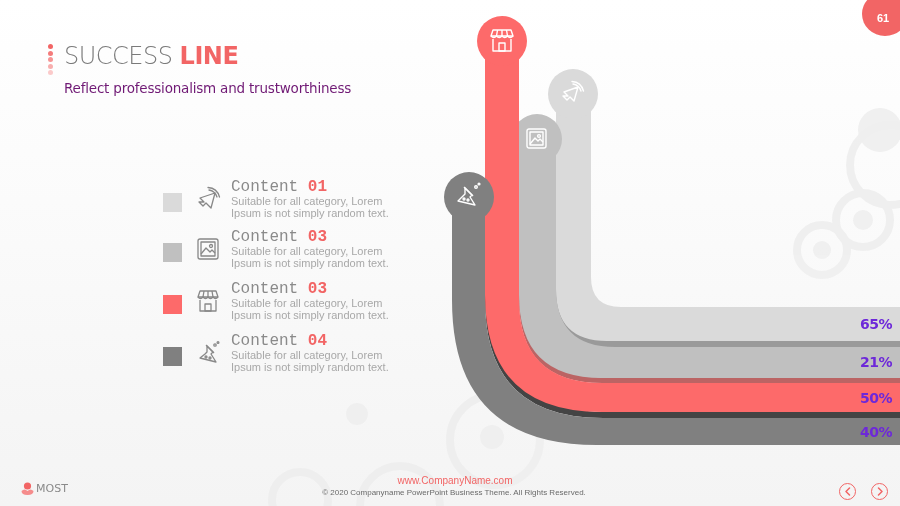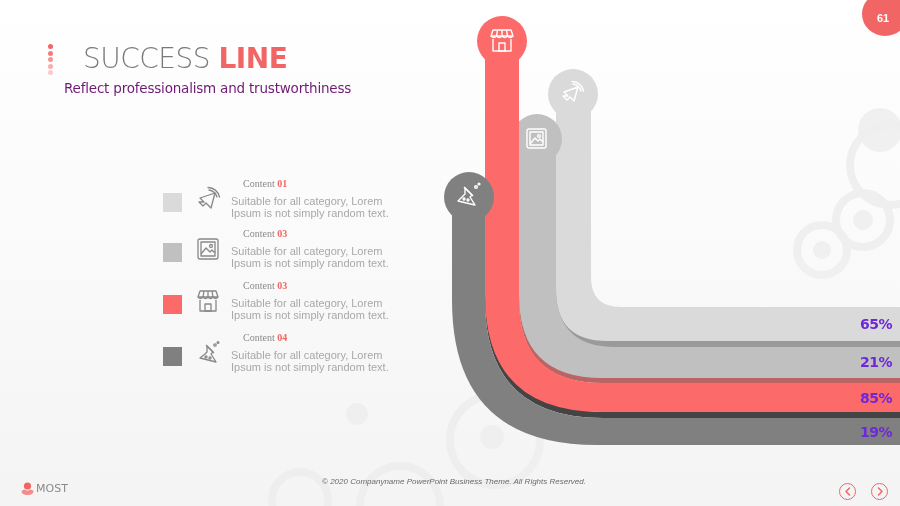--- a/index.html
+++ b/index.html
@@ -9,55 +9,55 @@
       font-family: "Liberation Sans", sans-serif;
       background: linear-gradient(180deg, #ffffff 0%, #fbfbfb 40%, #f4f4f4 100%);
     }
     .bg-deco { position: absolute; inset: 0; pointer-events: none; }
     .title-block { position: absolute; left: 48px; top: 42px; }
     .title-dots { position: absolute; left: 0; top: 2px; width: 6px; }
     .title-dots span { display: block; width: 5px; height: 5px; border-radius: 50%; margin-bottom: 1.5px; }
     .title {
       position: absolute; left: 16px; top: 0; white-space: nowrap;
       font-family: "DejaVu Sans", sans-serif; font-weight: 300;
-      font-size: 28px; letter-spacing: -0.5px; color: #7a7a7a; margin-left: 19px;
+      font-size: 24px; letter-spacing: -0.5px; color: #7a7a7a;
     }
     .title .accent { color: #f26565; font-weight: 700; }
     .subtitle {
       position: absolute; left: 16px; top: 38px; white-space: nowrap;
       font-family: "DejaVu Sans", sans-serif; font-size: 13.5px; color: #701a75; letter-spacing: -0.2px;
     }
     .legend { position: absolute; left: 163px; top: 178px; }
     .legend-item { position: absolute; left: 0; width: 220px; height: 46px; }
     .legend-swatch { position: absolute; left: 0; top: 15px; width: 19px; height: 19px; }
     .legend-icon { position: absolute; left: 32px; top: 8px; width: 26px; height: 26px; }
     .legend-heading {
-      position: absolute; left: 80px; top: 0; white-space: nowrap;
-      font-family: Liberation Serif, serif; font-size: 10px; color: #8a8a8a;
+      position: absolute; left: 68px; top: 0; white-space: nowrap;
+      font-family: Liberation Mono, monospace; font-size: 16px; color: #8a8a8a;
     }
     .legend-heading .num { color: #f26565; font-weight: 700; }
     .legend-desc {
       position: absolute; left: 68px; top: 17px; width: 170px;
       font-size: 11px; line-height: 12px; color: #a8a8a8;
     }
     .diagram { position: absolute; left: 0; top: 0; width: 900px; height: 506px; }
     .pct {
       position: absolute; right: 8px; font-family: "DejaVu Sans", sans-serif; font-weight: 700;
       font-size: 14px; color: #6d28d9; letter-spacing: -0.5px;
     }
     .page-badge {
       position: absolute; left: 862px; top: -8px; width: 46px; height: 44px; border-radius: 50%;
       background: #f26565; color: #fff; font-weight: 700; font-size: 11px;
       display: flex; align-items: center; justify-content: center; padding-right: 4px; padding-top: 8px;
     }
     .logo { position: absolute; left: 21px; top: 482px; display: flex; align-items: center; }
     .logo-text { font-family: "DejaVu Sans", sans-serif; font-size: 11px; color: #8a8a8a; margin-left: 2px; }
     .footer { position: absolute; left: 0; width: 900px; top: 475px; text-align: center; }
     .footer-url { font-size: 10px; color: #f26565; padding-left: 10px; }
-    .footer-copy { font-size: 8px; color: #6a6a6a; margin-top: 2px; padding-left: 8px; font-style: italic; }
+    .footer-copy { font-size: 8px; color: #6a6a6a; margin-top: 2px; padding-left: 8px; }
     .nav-btn {
       position: absolute; top: 483px; width: 17px; height: 17px; border-radius: 50%;
       border: 1.5px solid #f26565; display: flex; align-items: center; justify-content: center; cursor: pointer;
     }
   </style>
 </head>
 <body>
 
 <svg class="bg-deco" width="900" height="506" viewBox="0 0 900 506">
   <g fill="none" stroke="#ededed" stroke-width="8" opacity="0.8">
@@ -216,34 +216,35 @@
       <circle cx="8" cy="15" r="1"></circle>
       <circle cx="12" cy="16" r="1"></circle>
       <circle cx="20" cy="3" r="1.3"></circle>
       <circle cx="23" cy="0" r="0.9"></circle>
     </g>
   </g>
 </svg>
 
 <div class="pct" style="top:316px">65%</div>
 <div class="pct" style="top:354px">21%</div>
-<div class="pct" style="top:390px">85%</div>
-<div class="pct" style="top:424px">19%</div>
+<div class="pct" style="top:390px">50%</div>
+<div class="pct" style="top:424px">40%</div>
 
 <div class="page-badge">61</div>
 
 <div class="logo">
   <svg width="13" height="13" viewBox="0 0 13 13">
     <circle cx="6.5" cy="4" r="3.6" fill="#f26565"></circle>
     <path d="M0.5 9 Q3.5 6 6.5 9 Q9.5 6 12.5 9 Q12.5 13 6.5 13 Q0.5 13 0.5 9 Z" fill="#f58c8c"></path>
   </svg>
   <span class="logo-text">MOST</span>
 </div>
 
 <div class="footer">
+  <div class="footer-url">www.CompanyName.com</div>
   <div class="footer-copy">© 2020 Companyname PowerPoint Business Theme. All Rights Reserved.</div>
 </div>
 
 <div class="nav-btn" style="left:839px">
   <svg width="8" height="9" viewBox="0 0 8 9">
     <path d="M5.5 1 L2 4.5 L5.5 8" fill="none" stroke="#f26565" stroke-width="1.5" stroke-linecap="round" stroke-linejoin="round"></path>
   </svg>
 </div>
 <div class="nav-btn" style="left:871px">
   <svg width="8" height="9" viewBox="0 0 8 9">

